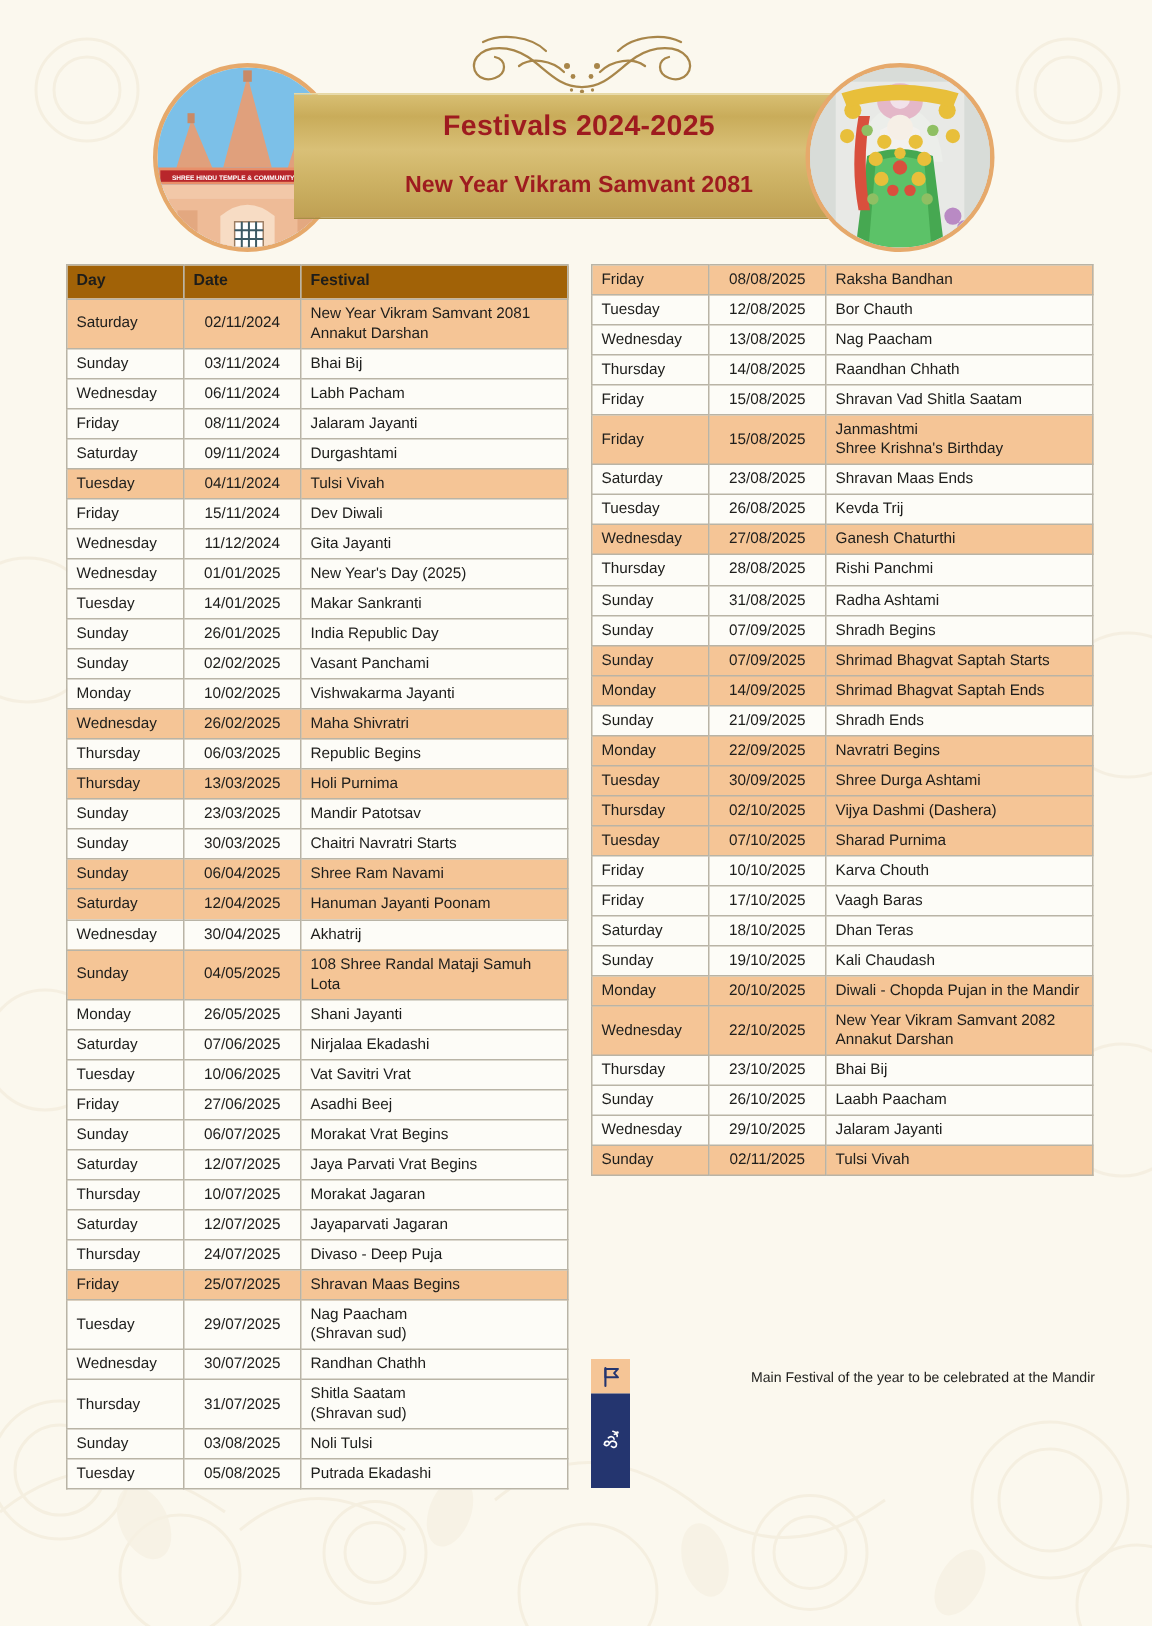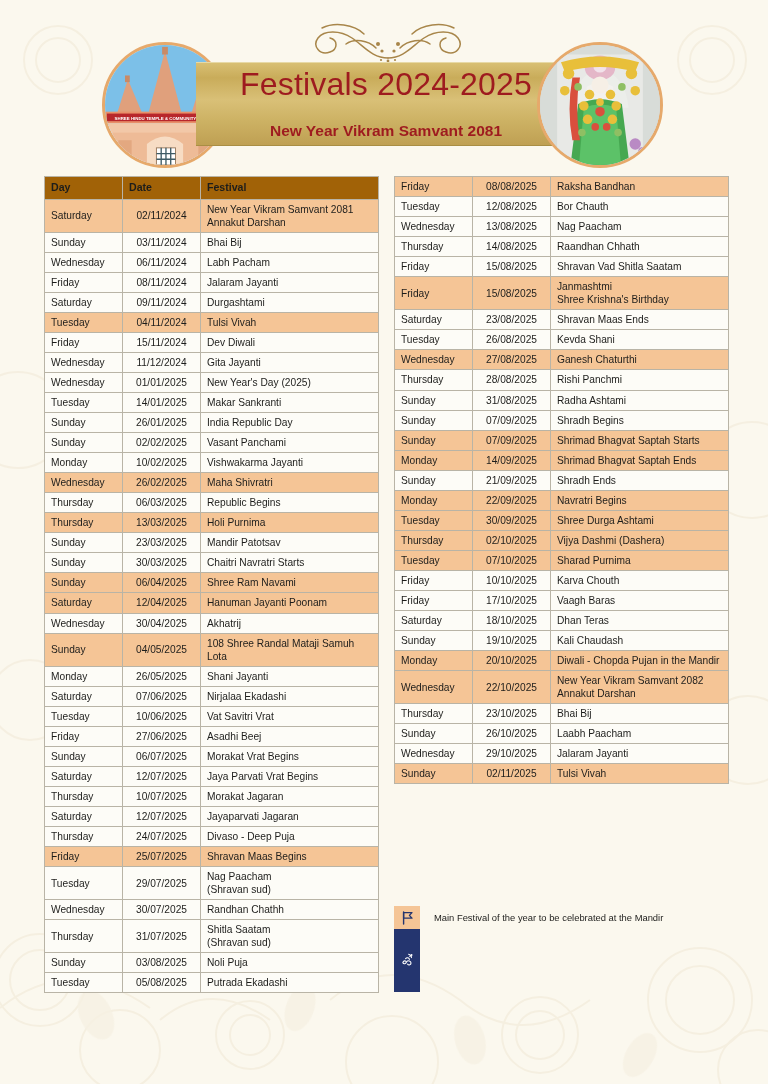--- a/index.html
+++ b/index.html
@@ -44,22 +44,22 @@
         #d8bf73 0%, #c9ac5a 18%, #d9c077 45%,
         #cdb264 70%, #bfa053 100%);
     border-top: 1px solid #e7d9a6;
     border-bottom: 1px solid #a98e44;
     display: flex;
     flex-direction: column;
     align-items: center;
     justify-content: center;
   }
   .banner-title {
-    font-size: 32px;
-    font-weight: normal;
+    font-size: 19px;
+    font-weight: bold;
     color: #9e1b1f;
     letter-spacing: .2px;
     line-height: 1.05;
     white-space: nowrap;
   }
   .banner-sub {
     font-size: 15.5px;
     font-weight: bold;
     color: #9e1b1f;
     margin-top: 20px;
@@ -120,20 +120,21 @@
     position: absolute;
     left: 394px;
     top: 906px;
     width: 336px;
     font-size: 9.4px;
     color: #1d1d1b;
   }
   .legend-row {
     display: flex;
     align-items: flex-start;
+    justify-content: space-between;
   }
   .swatch {
     flex: 0 0 26px;
     width: 26px;
     display: flex;
     align-items: center;
     justify-content: center;
     color: #24356f;
   }
   .sw-main { height: 23px; background: #f5c596; }
@@ -480,21 +481,21 @@
         <td>Randhan Chathh</td>
       </tr>
       <tr>
         <td>Thursday</td>
         <td class="date">31/07/2025</td>
         <td>Shitla Saatam<br>(Shravan sud)</td>
       </tr>
       <tr>
         <td>Sunday</td>
         <td class="date">03/08/2025</td>
-        <td>Noli Puja</td>
+        <td>Noli Tulsi</td>
       </tr>
       <tr>
         <td>Tuesday</td>
         <td class="date">05/08/2025</td>
         <td>Putrada Ekadashi</td>
       </tr>
     </tbody>
 </table>
 
 <table class="cal-table" id="table-right">
@@ -535,21 +536,21 @@
         <td>Janmashtmi<br>Shree Krishna's Birthday</td>
       </tr>
       <tr>
         <td>Saturday</td>
         <td class="date">23/08/2025</td>
         <td>Shravan Maas Ends</td>
       </tr>
       <tr>
         <td>Tuesday</td>
         <td class="date">26/08/2025</td>
-        <td>Kevda Shani</td>
+        <td>Kevda Trij</td>
       </tr>
       <tr class="hl">
         <td>Wednesday</td>
         <td class="date">27/08/2025</td>
         <td>Ganesh Chaturthi</td>
       </tr>
       <tr>
         <td>Thursday</td>
         <td class="date">28/08/2025</td>
         <td>Rishi Panchmi</td>

